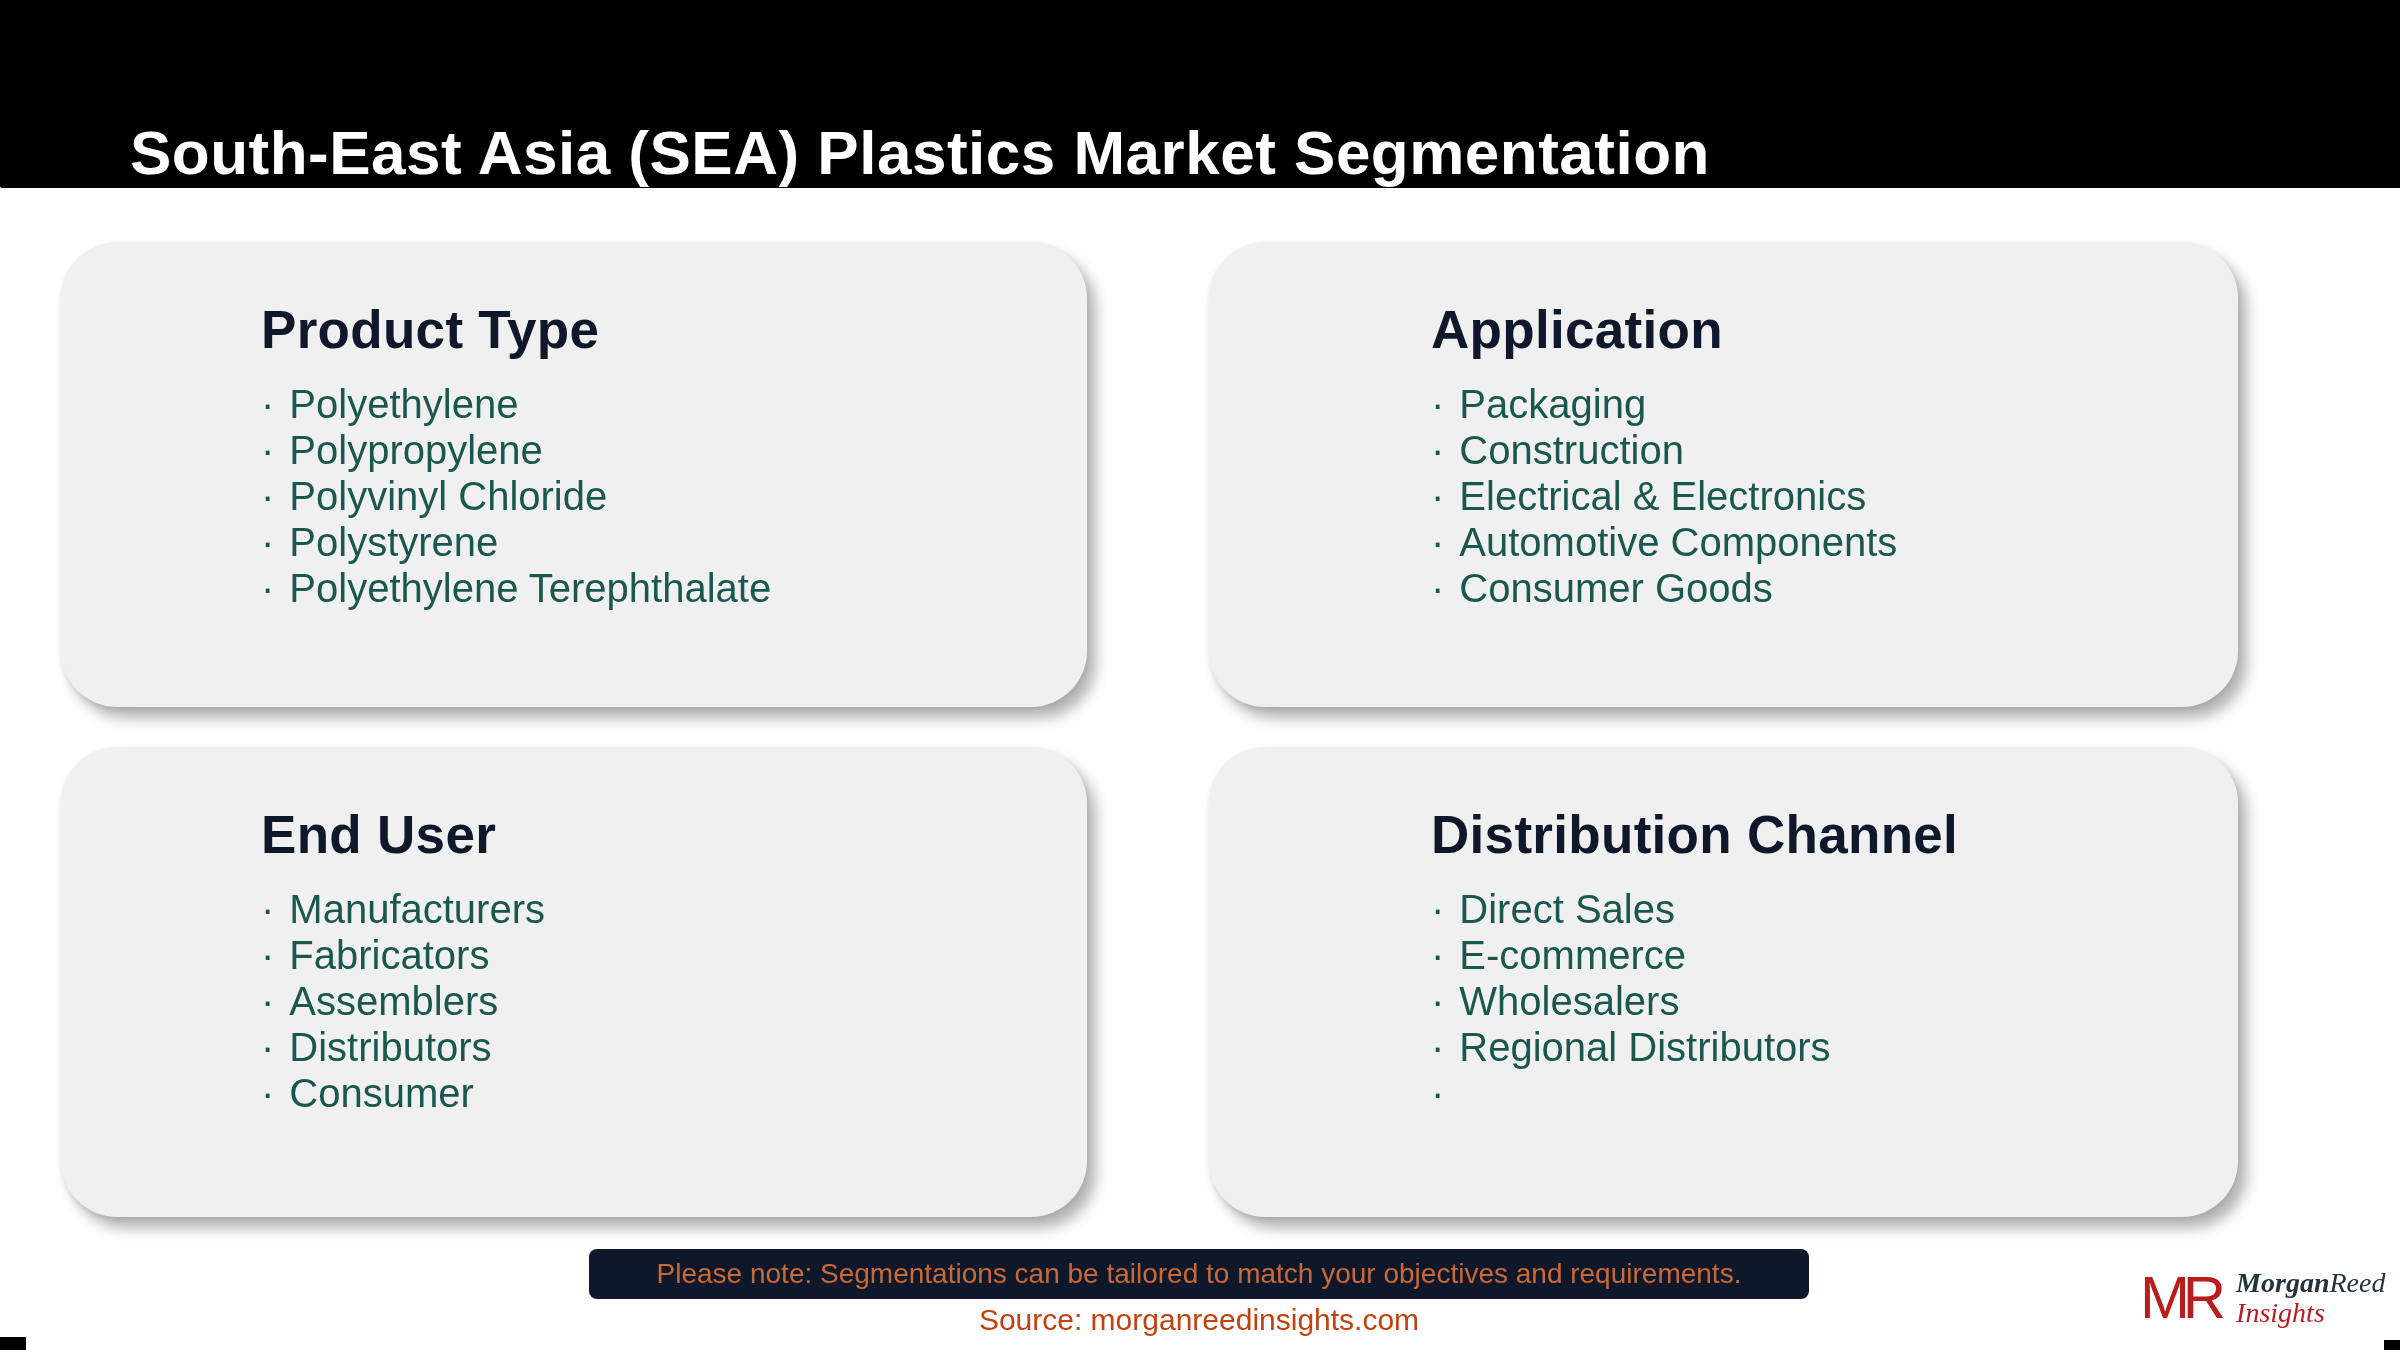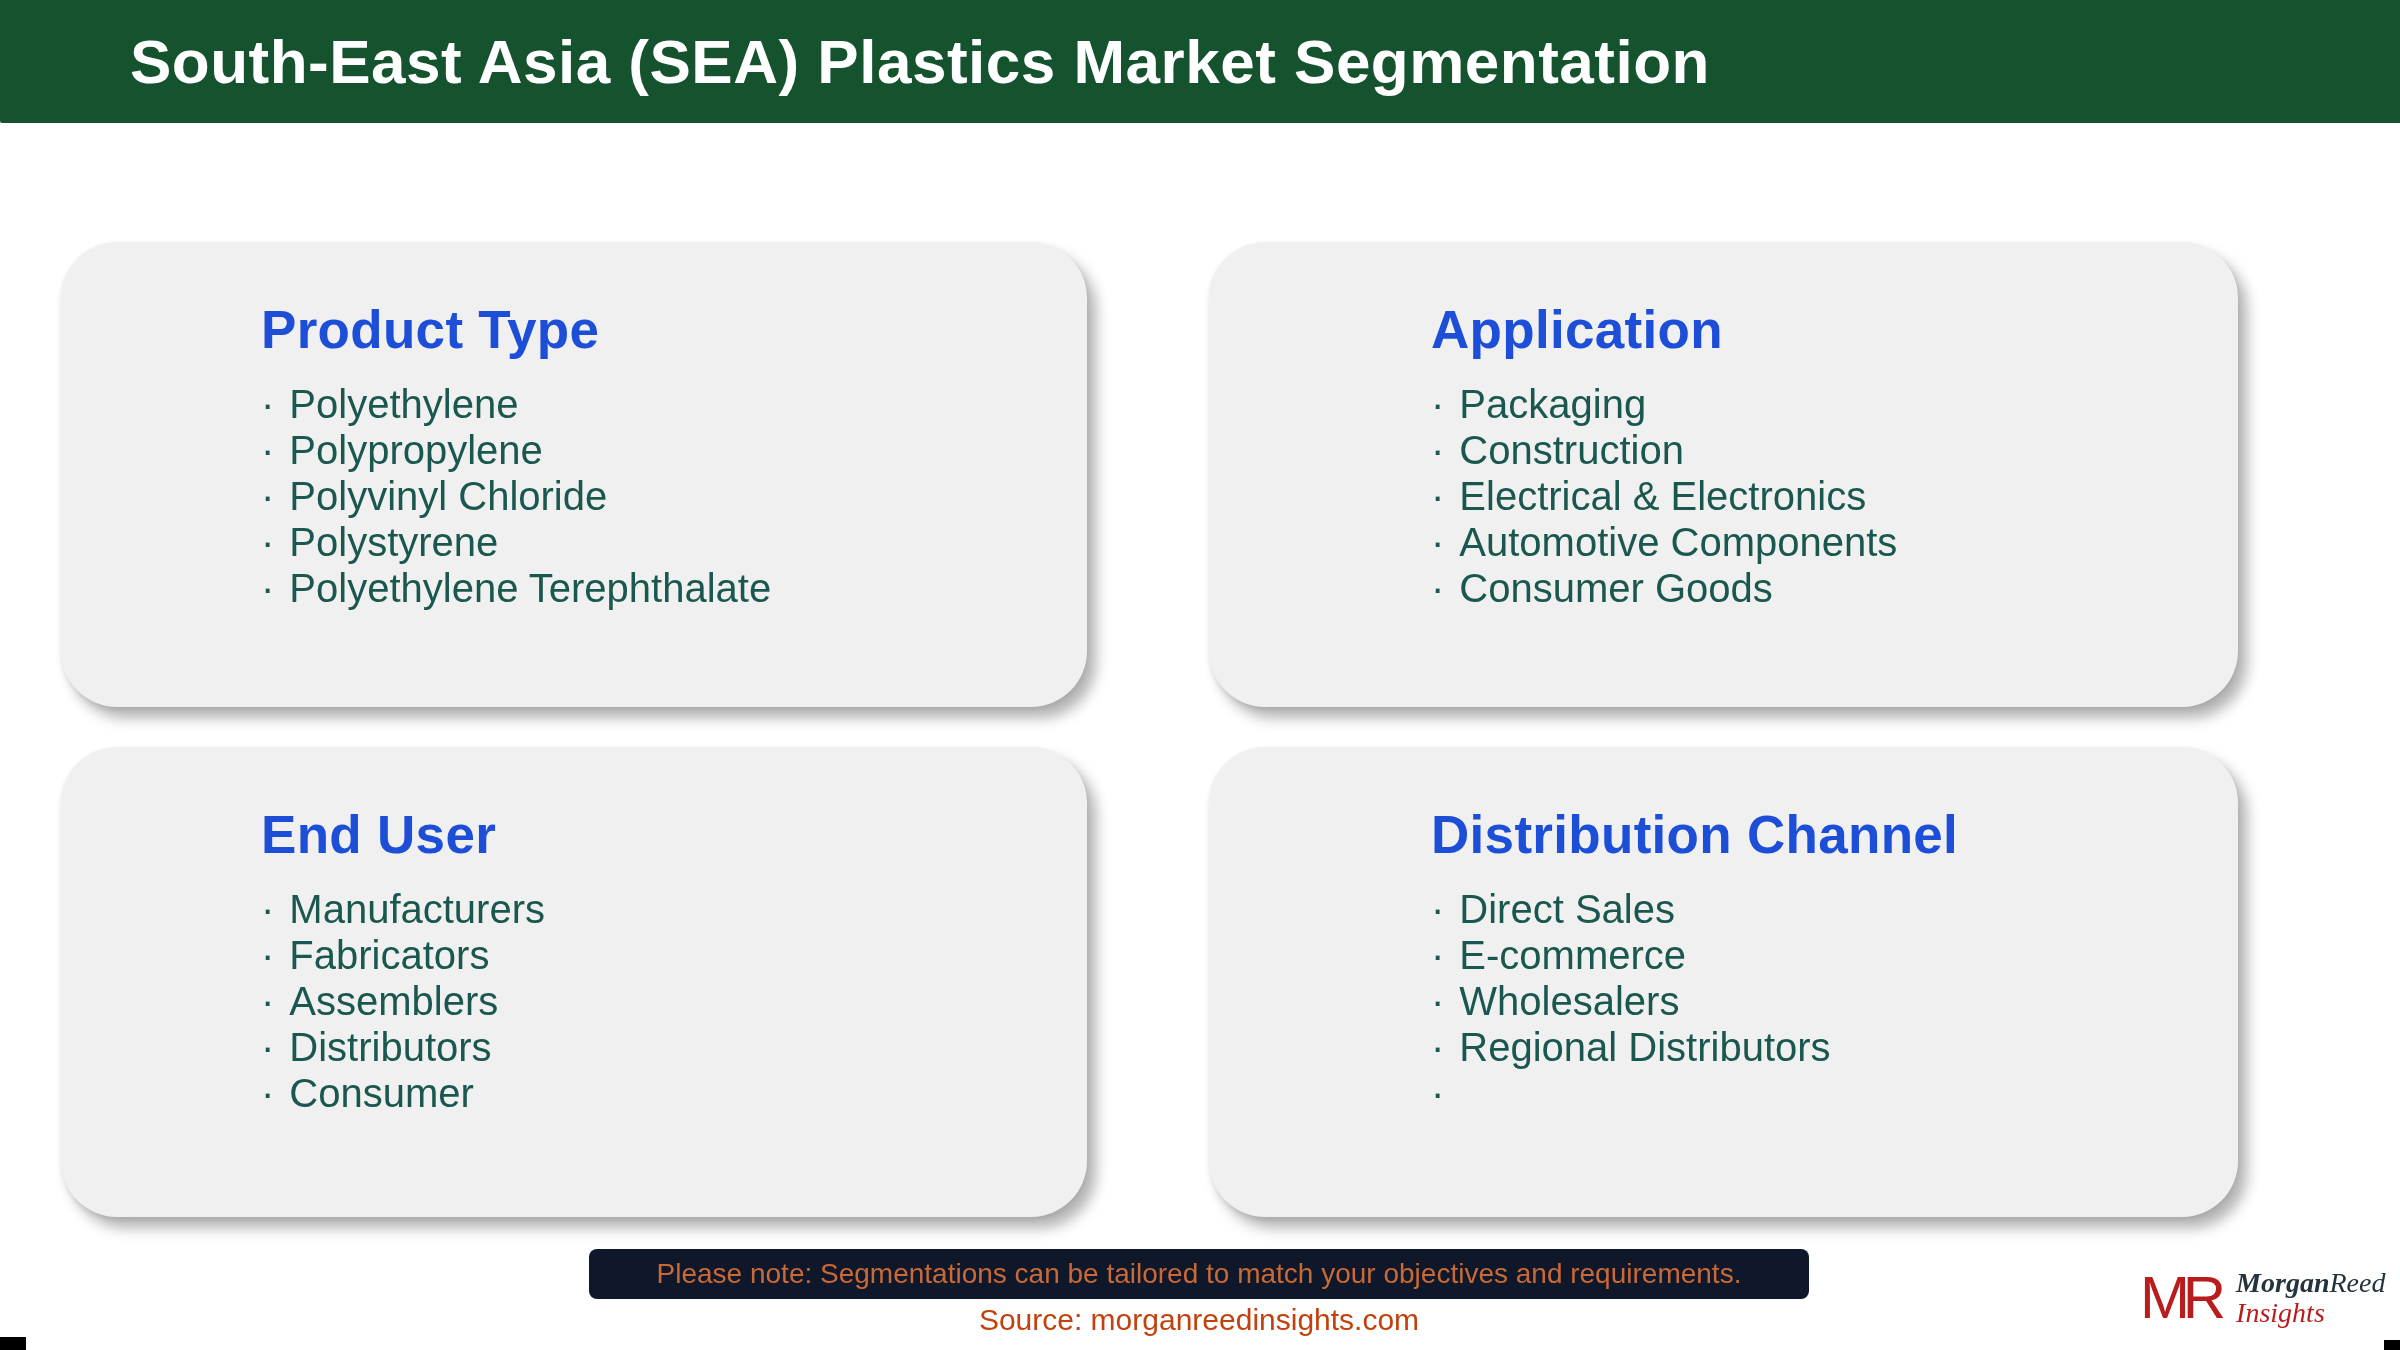--- a/index.html
+++ b/index.html
@@ -1,42 +1,42 @@
 <!DOCTYPE html>
 <html><head>
 <meta charset="utf-8">
 <style>
   html, body { margin: 0; padding: 0; background: #ffffff; }
   body { width: 2400px; height: 1350px; font-family: "Liberation Sans", sans-serif; }
   .slide { position: relative; width: 2400px; height: 1350px; background: #ffffff; overflow: hidden; }
 
   
   .header {
-    position: absolute; left: 0; top: 0; width: 2400px; height: 123px;
-    background: #14532d; display: flex; align-items: center;
+    position: absolute; left: 0; top: 0; width: 2400px; height: 188px;
+    background: #000000; display: flex; align-items: flex-end;
     border-bottom-left-radius: 2px;
   }
   .header .title {
     margin-left: 130px; color: #ffffff; font-size: 62px; font-weight: bold;
     letter-spacing: 0.5px; white-space: nowrap;
   }
 
   
   .card {
     position: absolute; background: #f0f0f0; border-radius: 56px;
     box-shadow: 9px 11px 14px rgba(0,0,0,0.30), 0 2px 5px rgba(0,0,0,0.08);
   }
   .card.c1 { left: 61px;   top: 242px; width: 1026px; height: 465px; }
   .card.c2 { left: 1209px; top: 242px; width: 1029px; height: 465px; }
   .card.c3 { left: 61px;   top: 747px; width: 1026px; height: 470px; }
   .card.c4 { left: 1209px; top: 747px; width: 1029px; height: 470px; }
   .card-inner { padding: 58px 40px 0 200px; }
   .card.c2 .card-inner, .card.c4 .card-inner { padding-left: 222px; }
   .card-title {
-    margin: 0 0 20px 0; font-size: 53px; font-weight: bold; color: #1d4ed8;
+    margin: 0 0 20px 0; font-size: 53px; font-weight: bold; color: #0f172a;
     letter-spacing: 0.3px; line-height: 1.15;
   }
   .items { display: block; }
   .list-item { display: flex; align-items: baseline; font-size: 40px; line-height: 46px; color: #1a574f; }
   .bullet { margin-right: 15px; color: #1a574f; }
   .item-label { white-space: nowrap; }
 
   
   .note-bar {
     position: absolute; left: 589px; top: 1249px; width: 1220px; height: 50px;

